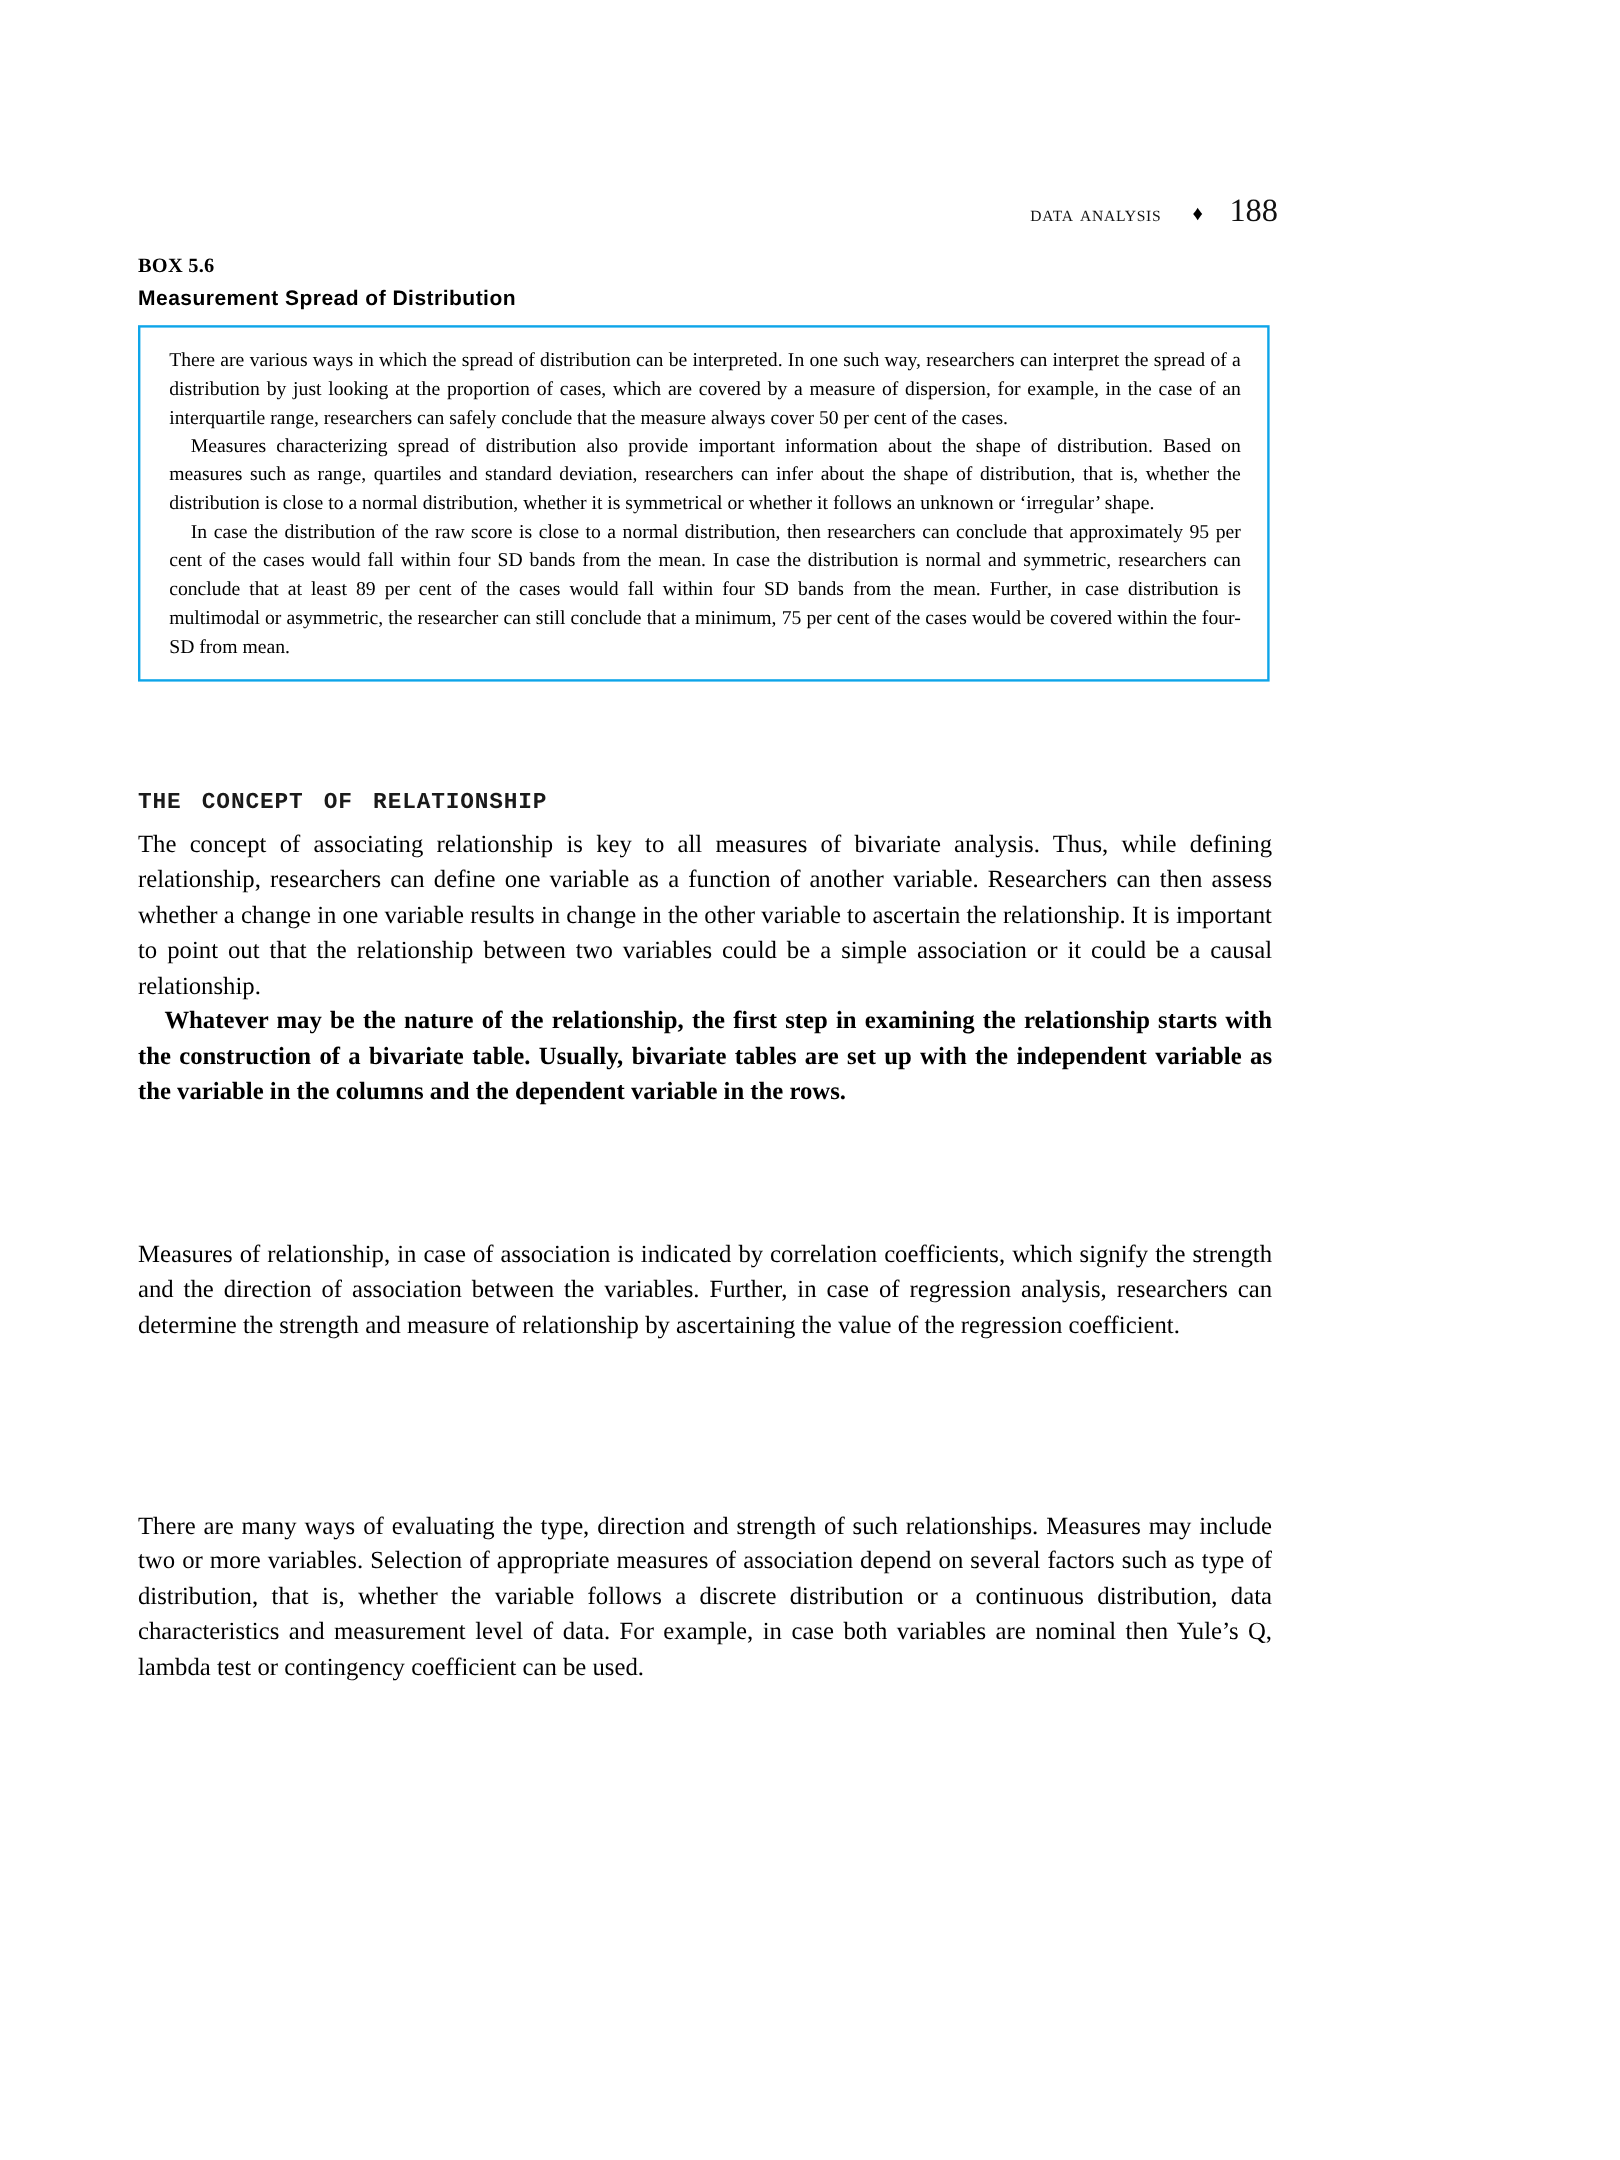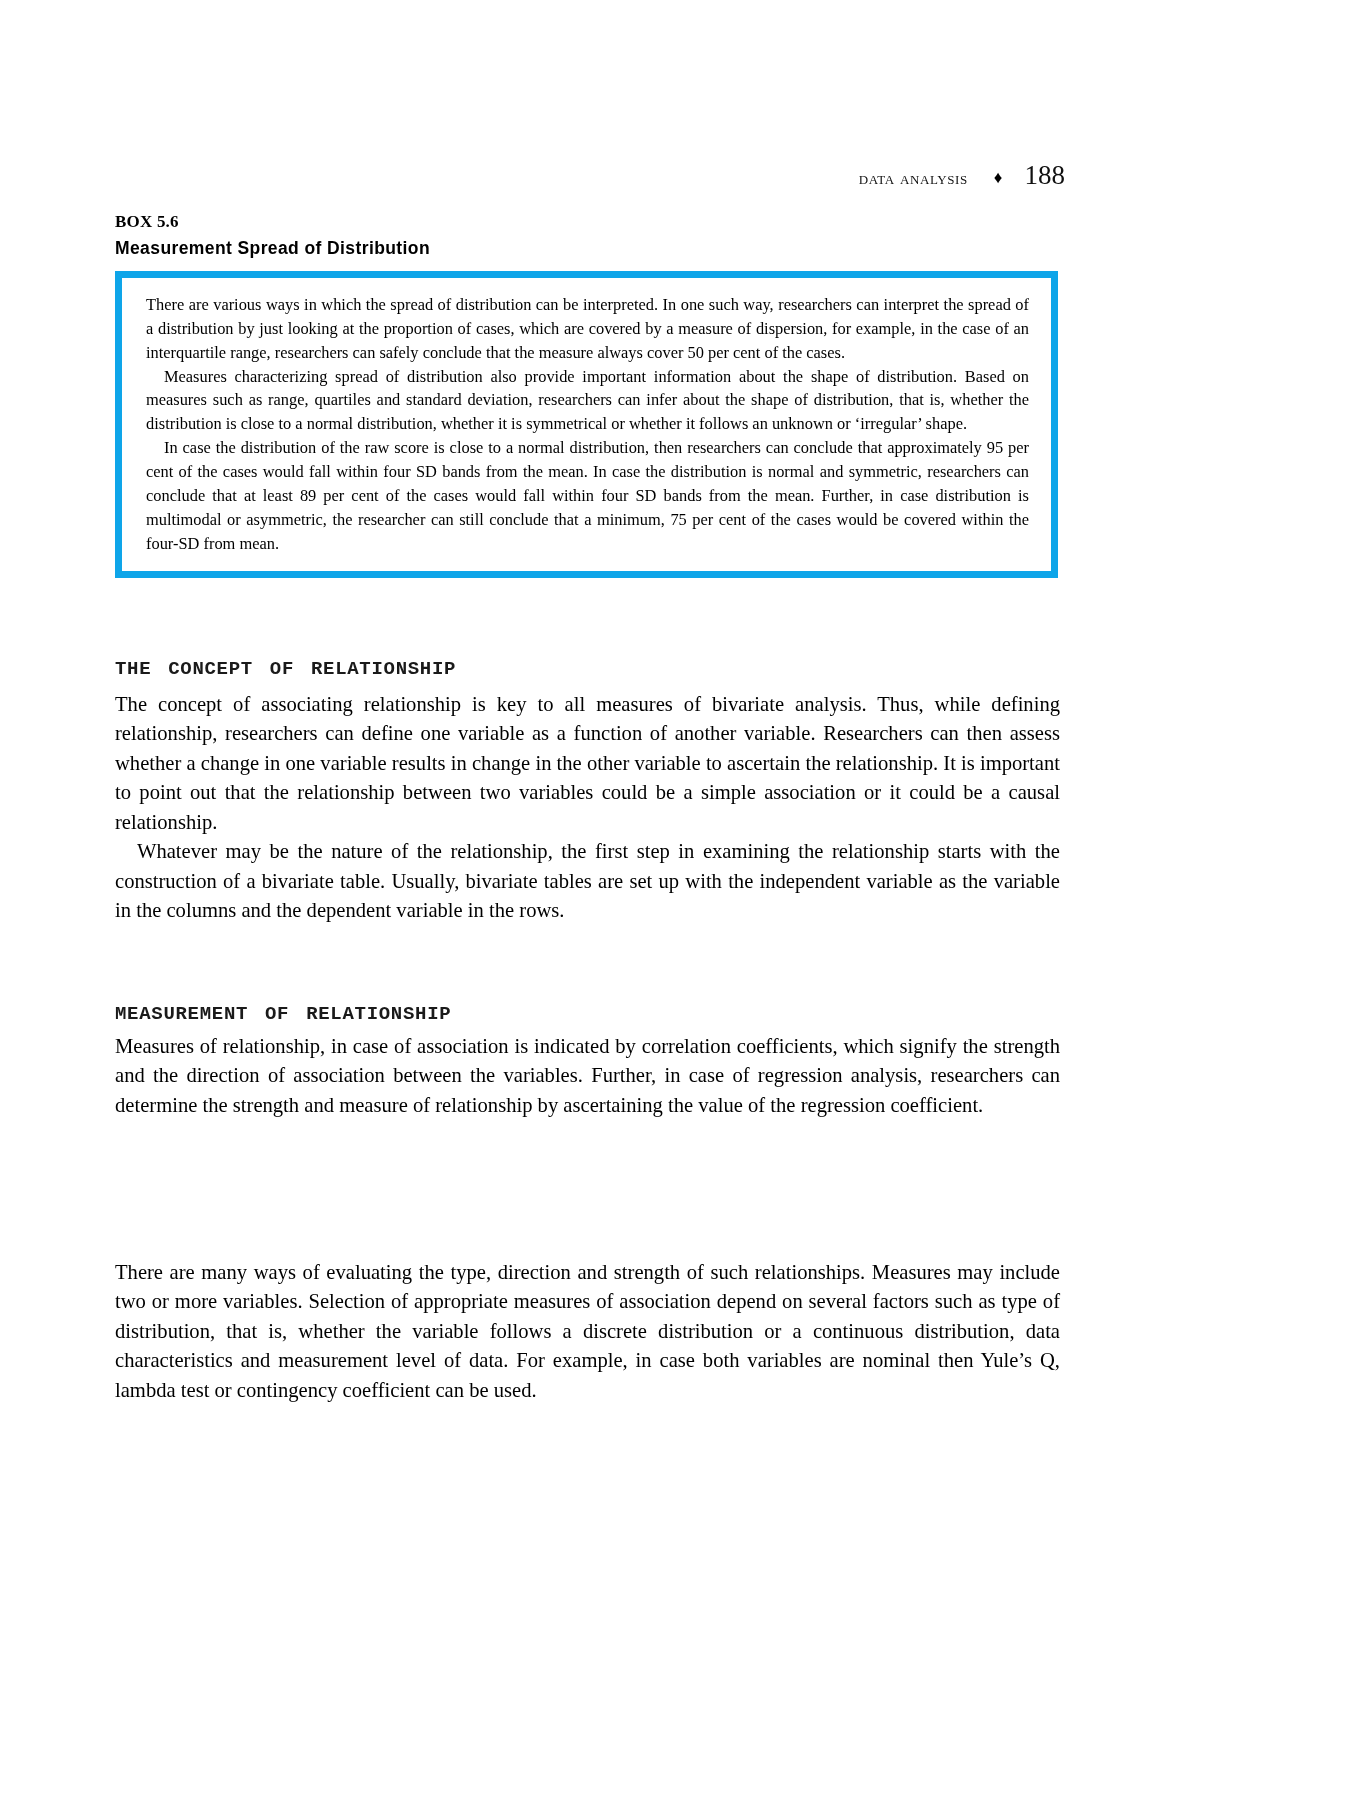--- a/index.html
+++ b/index.html
@@ -80,21 +80,21 @@
     letter-spacing: 0.4px;
     color: #000;
   }
 
   
   .box {
     position: absolute;
     left: 115px;
     top: 271px;
     width: 943px;
-    border: 7px solid #0ea5e9;
+    border: 2px solid #0ea5e9;
     box-sizing: border-box;
     padding: 15px 22px 16px 24px;
   }
   .box p {
     margin: 0;
     font-size: 16.4px;
     line-height: 1.455;
     text-align: justify;
     text-justify: inter-word;
     hyphens: none;
@@ -125,21 +125,21 @@
     width: 945px;
   }
   .body-block p {
     margin: 0;
     font-size: 20.6px;
     line-height: 1.43;
     text-align: justify;
     text-justify: inter-word;
     color: #000;
   }
-  .body-block p + p { text-indent: 22px; }
+  .body-block p + p { text-indent: 22px; font-weight: bold; }
 
   #body-concept { top: 690px; }
   #body-measurement { top: 1032px; }
   #body-association { top: 1258px; }
 </style>
 </head>
 <body>
 
 <div class="page">
 
@@ -157,21 +157,20 @@
     <p>Measures characterizing spread of distribution also provide important information about the shape of distribution. Based on measures such as range, quartiles and standard deviation, researchers can infer about the shape of distribution, that is, whether the distribution is close to a normal distribution, whether it is symmetrical or whether it follows an unknown or ‘irregular’ shape.</p>
     <p>In case the distribution of the raw score is close to a normal distribution, then researchers can conclude that approximately 95 per cent of the cases would fall within four SD bands from the mean. In case the distribution is normal and symmetric, researchers can conclude that at least 89 per cent of the cases would fall within four SD bands from the mean. Further, in case distribution is multimodal or asymmetric, the researcher can still conclude that a minimum, 75 per cent of the cases would be covered within the four-SD from mean.</p>
   </div>
 
   <h2 class="section-head" id="head-concept">The Concept of Relationship</h2>
   <div class="body-block" id="body-concept">
     <p>The concept of associating relationship is key to all measures of bivariate analysis. Thus, while defining relationship, researchers can define one variable as a function of another variable. Researchers can then assess whether a change in one variable results in change in the other variable to ascertain the relationship. It is important to point out that the relationship between two variables could be a simple association or it could be a causal relationship.</p>
     <p>Whatever may be the nature of the relationship, the first step in examining the relationship starts with the construction of a bivariate table. Usually, bivariate tables are set up with the independent variable as the variable in the columns and the dependent variable in the rows.</p>
   </div>
 
-  <h2 class="section-head" id="head-measurement">Measurement of Relationship</h2>
   <div class="body-block" id="body-measurement">
     <p>Measures of relationship, in case of association is indicated by correlation coefficients, which signify the strength and the direction of association between the variables. Further, in case of regression analysis, researchers can determine the strength and measure of relationship by ascertaining the value of the regression coefficient.</p>
   </div>
 
   <div class="body-block" id="body-association">
     <p>There are many ways of evaluating the type, direction and strength of such relationships. Measures may include two or more variables. Selection of appropriate measures of association depend on several factors such as type of distribution, that is, whether the variable follows a discrete distribution or a continuous distribution, data characteristics and measurement level of data. For example, in case both variables are nominal then Yule’s Q, lambda test or contingency coefficient can be used.</p>
   </div>
 
 </div>
 

